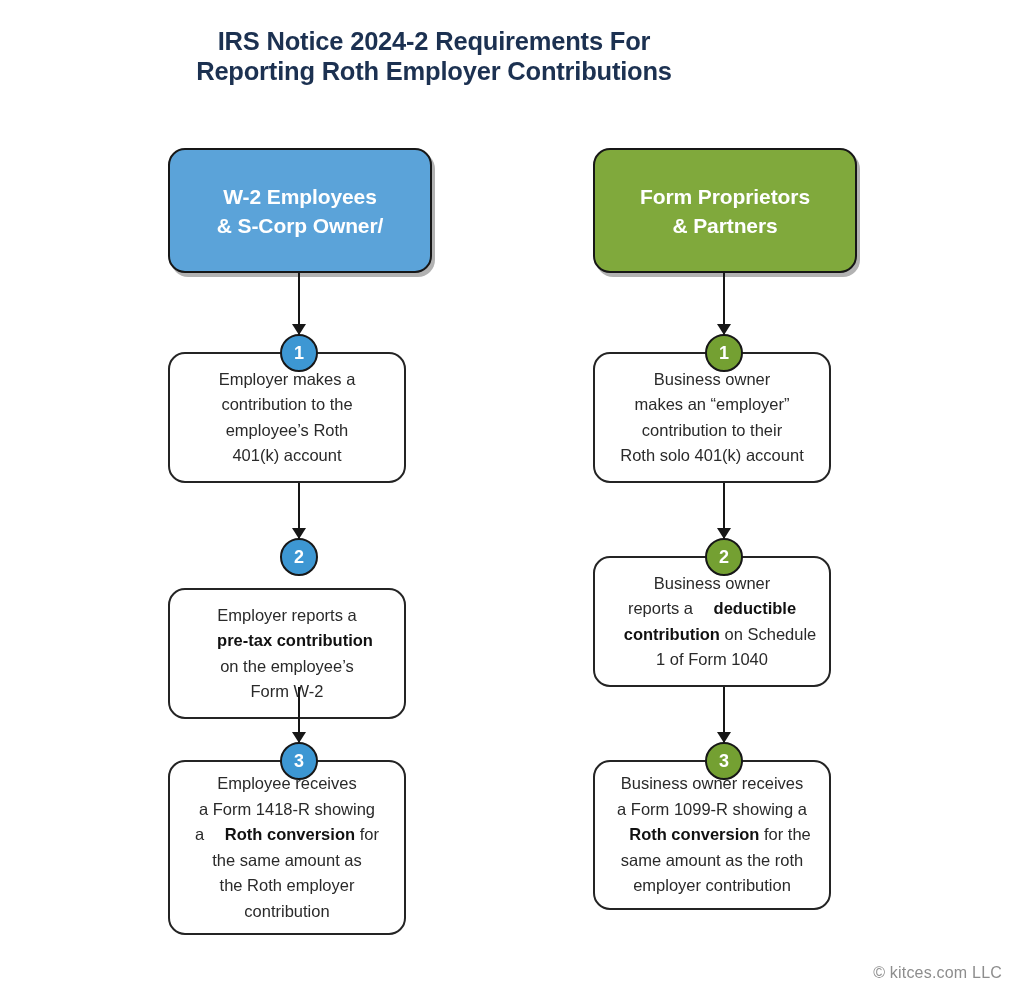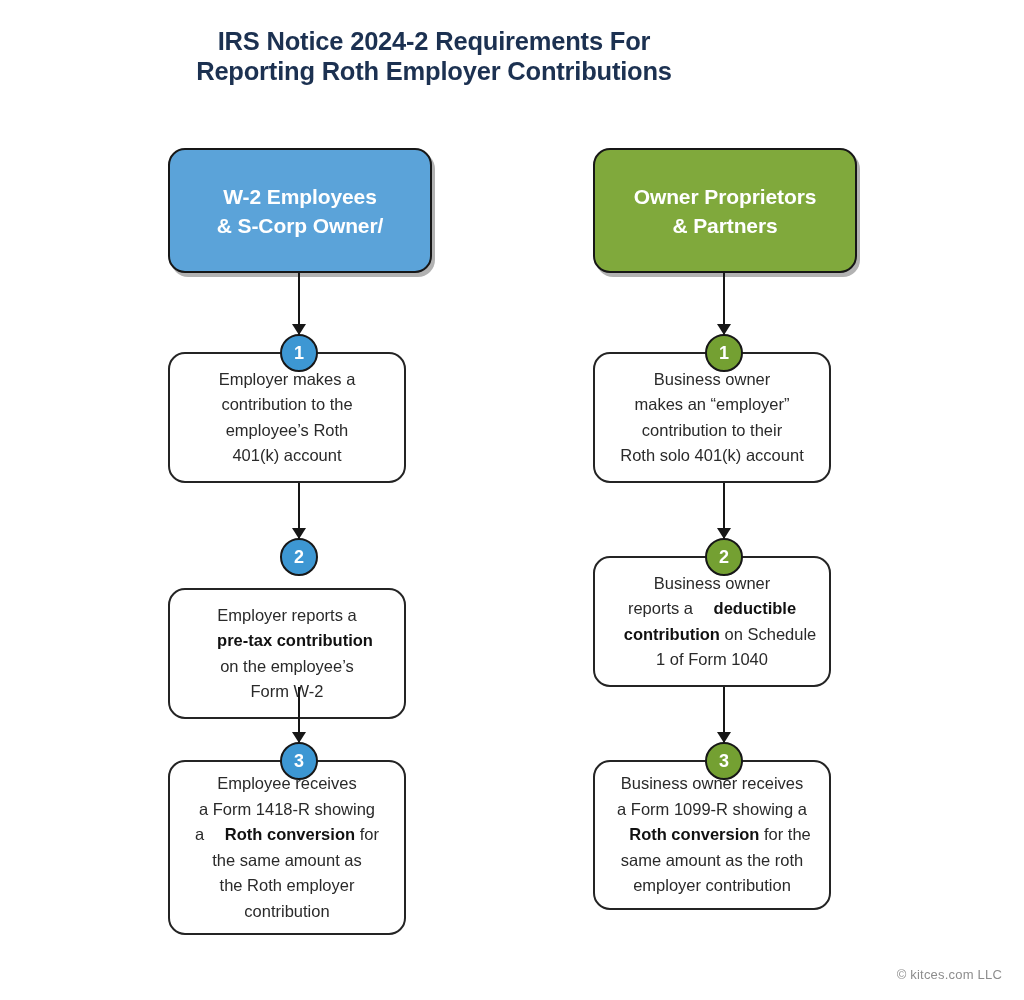--- a/index.html
+++ b/index.html
@@ -138,21 +138,21 @@
   .conn-head { top: 273px;  height: 61px; }
   .conn-12   { top: 483px;  height: 55px; }
   .conn-23   { top: 687px;  height: 55px; }
 
   
   #footer-credit {
     position: absolute;
     right: 22px;
     bottom: 18px;
     color: #8d8d8d;
-    font-size: 13px;
+    font-size: 16px;
     letter-spacing: 0.2px;
     text-align: right;
   }
 </style>
 </head>
 <body>
 
 <div id="chart-title">
   <span class="ttl-line">IRS Notice 2024-2 Requirements For</span>
   <span class="ttl-line">Reporting Roth Employer Contributions</span>
@@ -215,21 +215,21 @@
       <span class="sb-line">the Roth employer</span>
       <span class="sb-line">contribution</span>
     </div>
   </div>
 </div>
 
 <div class="column" id="column-sole">
 
   <div class="header-box">
     <div>
-      <span class="hb-line">Owner Proprietors</span>
+      <span class="hb-line">Form Proprietors</span>
       <span class="hb-line">&amp; Partners</span>
     </div>
   </div>
 
   <div class="connector conn-head">
     <span class="arrowhead"></span>
   </div>
 
   <div class="step-badge bdg1">
     <span>1</span>

